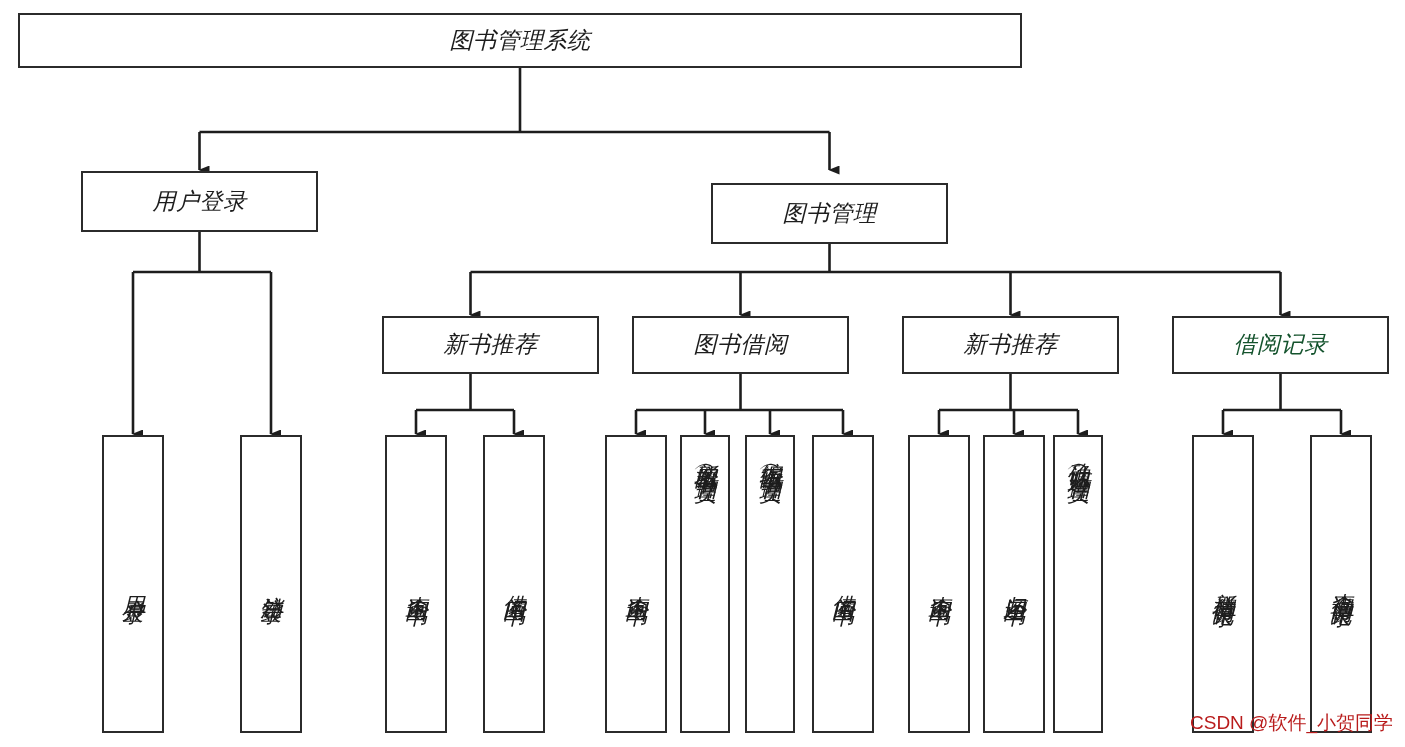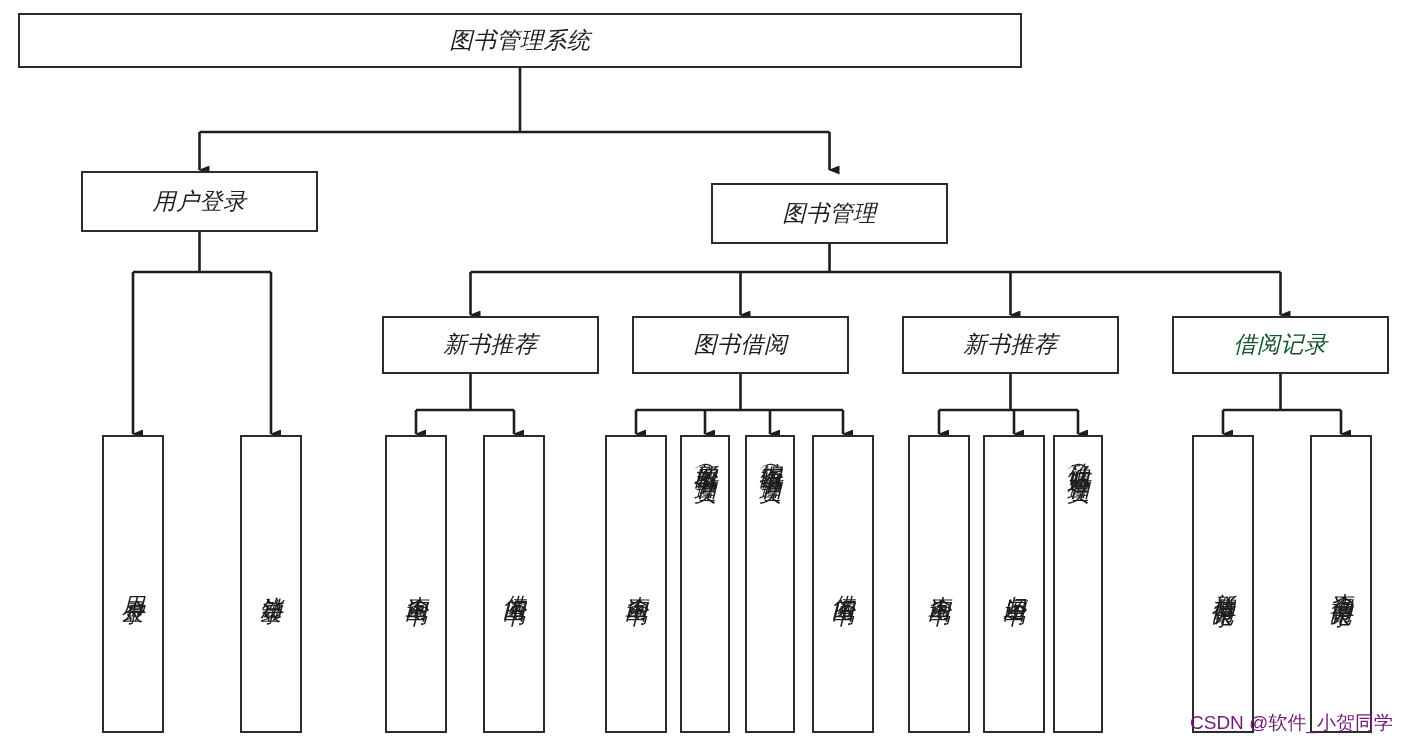--- a/index.html
+++ b/index.html
@@ -61,21 +61,21 @@
   }
   .node-box.vertical.centered {
     align-items: center;
     padding-top: 0;
   }
   .watermark {
     position: absolute;
     left: 1190px;
     top: 710px;
     font-size: 19px;
-    color: #701a75;
+    color: #b91c1c;
     font-family: "Liberation Sans", "DejaVu Sans", sans-serif;
     white-space: nowrap;
     pointer-events: none;
   }
 </style>
 </head>
 <body>
 
 <div id="stage">
 

